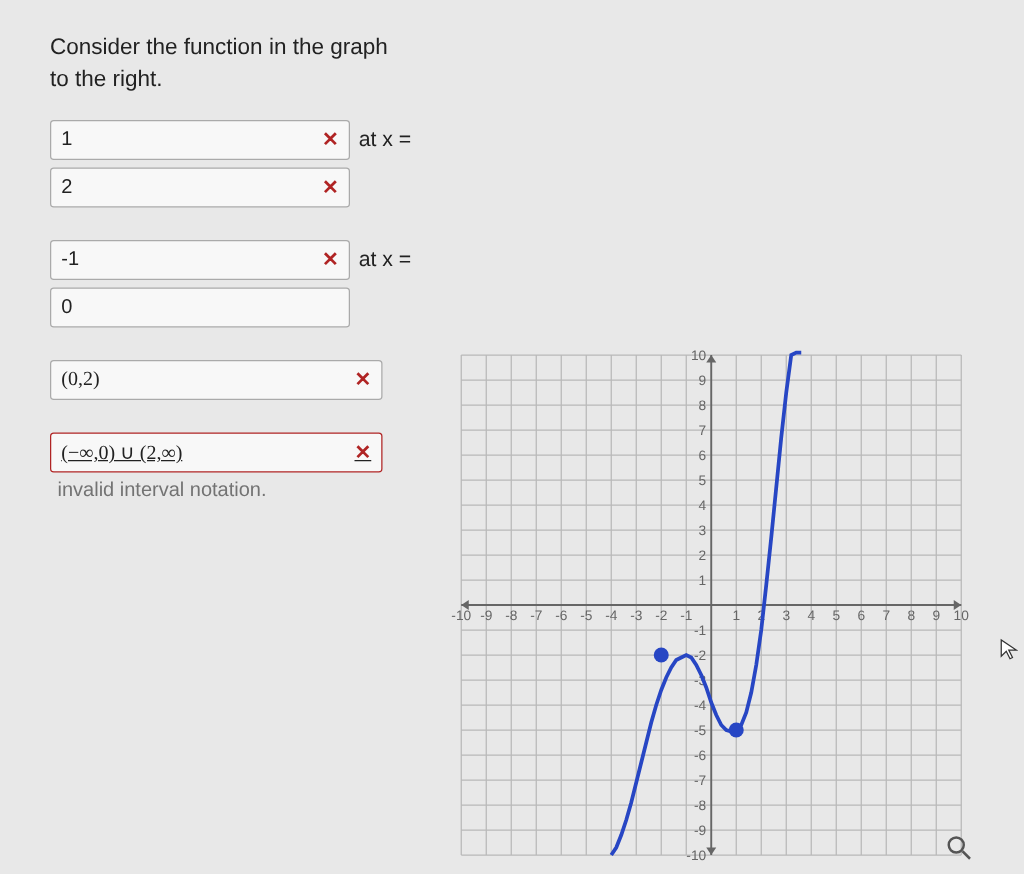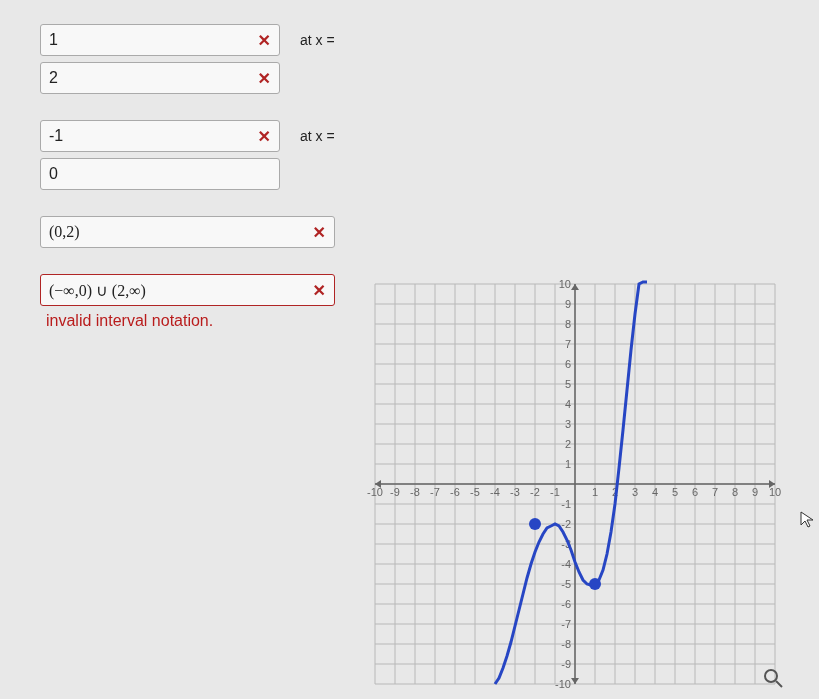--- a/index.html
+++ b/index.html
@@ -25,27 +25,27 @@
       align-items: center;
       width: 240px;
       height: 32px;
       background: #f8f8f8;
       border: 1px solid #aaa;
       border-radius: 3px;
       padding: 0 8px;
       font-size: 16px;
       font-family: Arial, Helvetica, sans-serif;
     }
-    .input-box.wide { width: 295px; }
+    .input-box.wide { width: 266px; }
     .input-val { flex: 1; color: #222; }
     .mark { font-weight: bold; font-size: 16px; margin-left: 6px; }
     .mark.wrong { color: #b02424; }
     .mark.right { color: #0a6a0a; font-size: 18px; }
-    .after-label { font-size: 14px; margin-left: 20px; }
-    .error-text { color: #b91c1c; font-size: 16px; margin-top: 2px; padding-left: 6px; }
+    .after-label { font-size: 17px; margin-left: 7px; }
+    .error-text { color: #737373; font-size: 16px; margin-top: 2px; padding-left: 6px; }
     .math { font-family: "Cambria Math","STIXGeneral","Times New Roman",serif; }
     
     .graph-box {
       width: 420px;
       height: 420px;
       position: relative;
     }
     svg { display: block; }
     .axis-line { stroke: #666; stroke-width: 1.5; }
     .grid-line { stroke: #b8b8b8; stroke-width: 1; }
@@ -68,20 +68,21 @@
       right: 2px;
       top: 510px;
       width: 18px; height: 18px;
     }
   </style>
 </head>
 <body>
 
 <div class="container">
   <div class="left">
+    <p class="prompt">Consider the function in the graph to the right.</p>
 
     <div class="section">
       <div class="input-row">
         <div class="input-box">
           <span class="input-val">1</span>
           <span class="mark wrong">✕</span>
         </div>
         <span class="after-label">at x =</span>
       </div>
       <div class="input-row">
@@ -112,21 +113,21 @@
       <div class="input-row">
         <div class="input-box wide">
           <span class="input-val math">(0,2)</span>
           <span class="mark wrong">✕</span>
         </div>
       </div>
     </div>
 
     <div class="section">
       <div class="input-row">
-        <div class="input-box wide" style="border-color:#b02424;">
+        <div class="input-box wide" style="border-color:#b02424;text-decoration:underline;">
           <span class="input-val math">(−∞,0) ∪ (2,∞)</span>
           <span class="mark wrong">✕</span>
         </div>
       </div>
       <p class="error-text">invalid interval notation.</p>
     </div>
   </div>
 
   <div class="right">
     <div class="graph-box">

